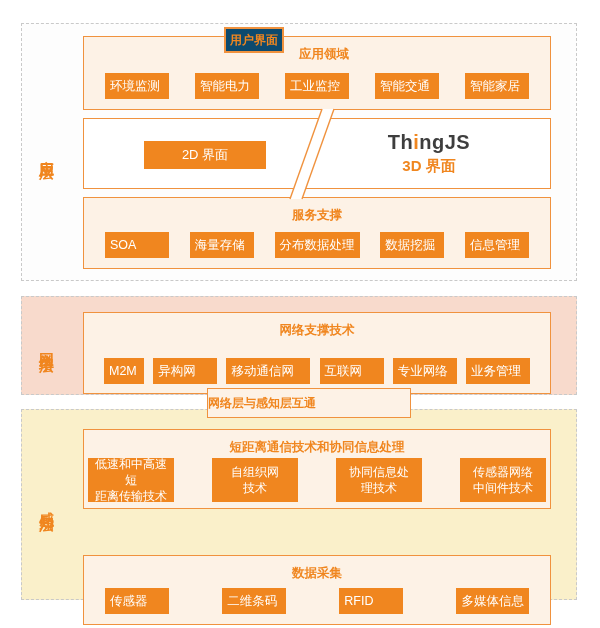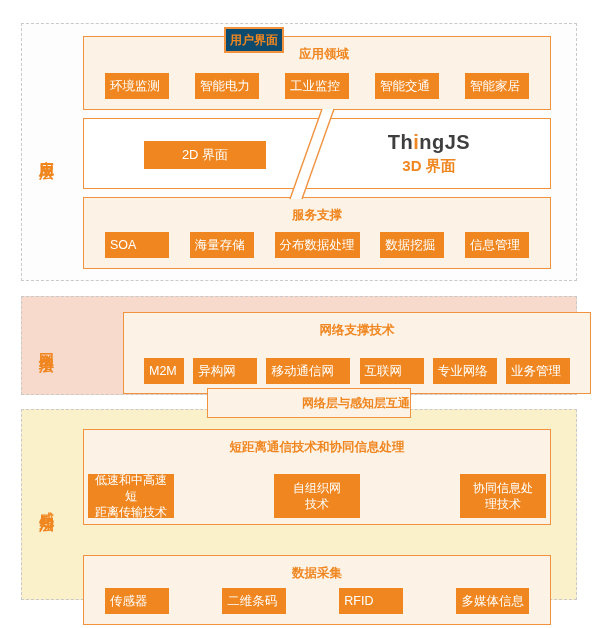--- a/index.html
+++ b/index.html
@@ -65,32 +65,32 @@
   }
 
   .brand { position:absolute; left:285px; top:12px; width:120px; text-align:center; z-index:1; }
   .brand-name { font-size:20px; font-weight:bold; color:#3e3e3e; letter-spacing:0.5px; }
   .brand-name .accent { color:#f0861f; }
   .brand-3d { font-size:15px; font-weight:bold; color:#f0861f; margin-top:3px;text-align:center; }
 
   .band-svg { position:absolute; left:0; top:0; z-index:2; pointer-events:none; }
 
   
-  .box-net { top:15px; height:82px;margin-left:40px; }
+  .box-net { top:15px; height:82px; }
 
   
   .connector {
     position:absolute; left:207px; top:388px; width:204px; height:30px; z-index:5;
     background:#fdf2e6; border:1px solid #f0923e;
     color:#f0861f; font-size:12px; font-weight:bold;
-    text-align:right; line-height:28px;
+    text-align:left; line-height:28px;
   }
 
   
-  .box-short { top:19px;  height:96px; }
+  .box-short { top:19px;  height:80px; }
   .box-coll  { top:109px; height:70px;margin-top:36px; }
   .chip-row-tall { bottom:6px; padding:0 4px; }
 </style>
 </head>
 <body>
 
 <div class="page">
 
   <div class="section sec-app">
     <div class="vlabel">应用层</div>
@@ -155,20 +155,22 @@
 
     <div class="gbox box-short">
       <div class="gtitle">短距离通信技术和协同信息处理</div>
       <div class="chip-row chip-row-tall">
         <div class="chip2">低速和中高速短
 距离传输技术</div>
         <div class="chip2">自组织网
 技术</div>
         <div class="chip2">协同信息处
 理技术</div>
+        <div class="chip2">传感器网络
+中间件技术</div>
       </div>
     </div>
 
     <div class="gbox box-coll">
       <div class="gtitle">数据采集</div>
       <div class="chip-row">
         <div class="chip">传感器</div>
         <div class="chip">二维条码</div>
         <div class="chip">RFID</div>
         <div class="chip">多媒体信息</div>

